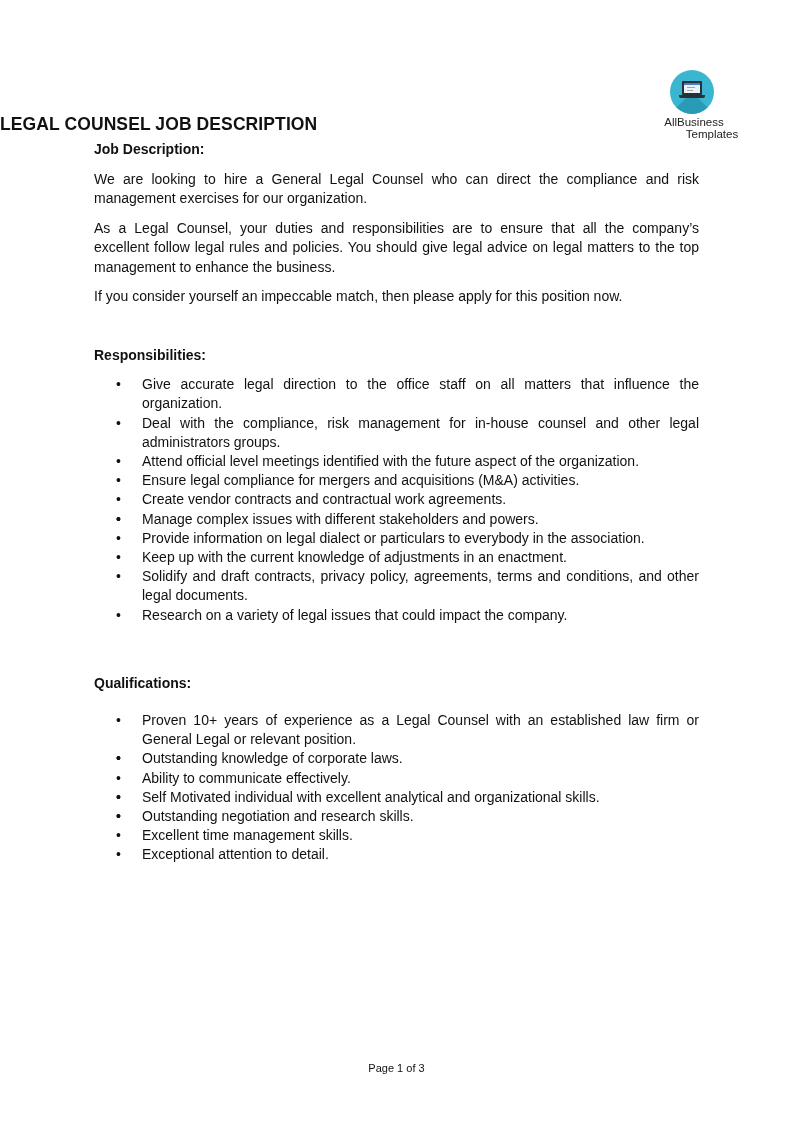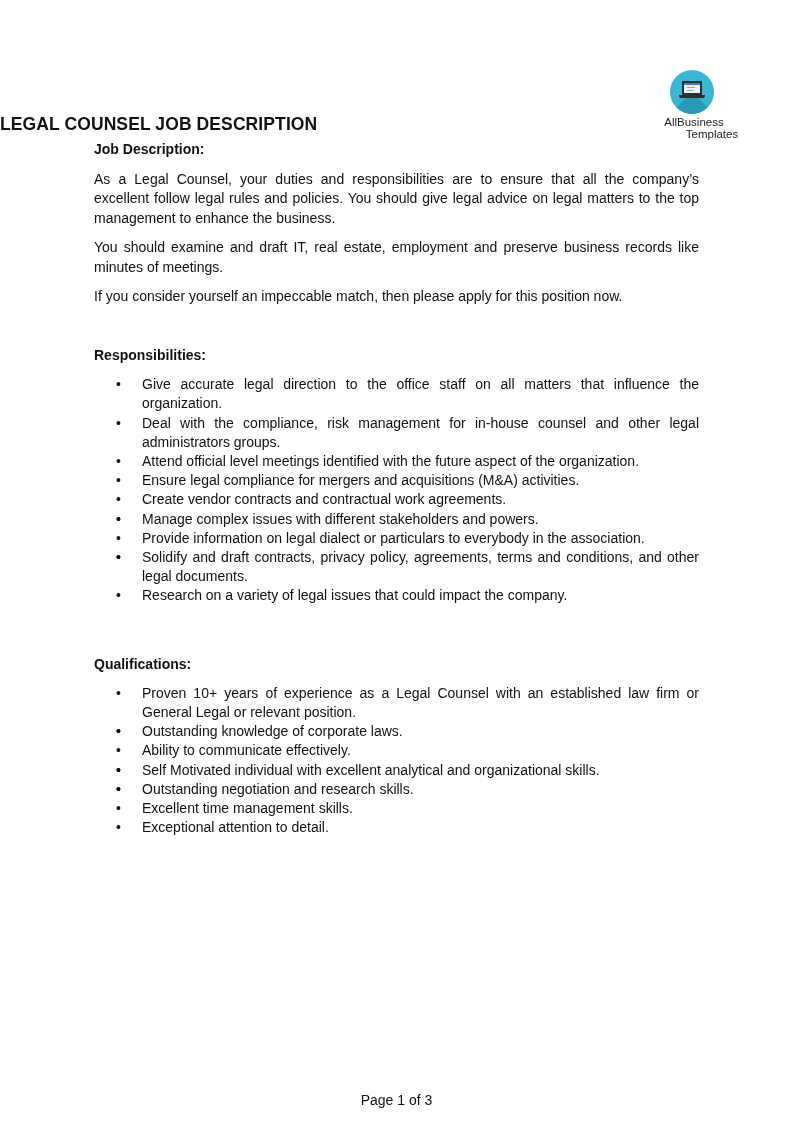--- a/index.html
+++ b/index.html
@@ -22,21 +22,21 @@
 
   .title { position: absolute; left: 0; width: 793px; top: 114px; text-align: left;
            font-family: "Liberation Sans", sans-serif; font-weight: bold; font-size: 17.5px; letter-spacing: 0.1px; }
   .content { position: absolute; left: 94px; top: 140px; width: 605px; font-size: 14px; line-height: 19.2px; }
   .heading { font-weight: bold; margin: 0; }
   p.para { margin: 0 0 10.5px 0; text-align: justify; }
   .h-job { margin-bottom: 11px; }
   ul.bullets { list-style: none; margin: 0; padding: 0; }
   ul.bullets li { position: relative; padding-left: 48px; text-align: justify; }
   ul.bullets li .dot { position: absolute; left: 22px; top: 0; }
-  .page-num { position: absolute; left: 0; width: 793px; top: 1062px; text-align: center; font-size: 14px; margin-top: 30px; }
+  .page-num { position: absolute; left: 0; width: 793px; top: 1062px; text-align: center; font-size: 11px; }
 </style>
 </head>
 <body>
 
 <div class="logo">
   <div class="logo-circle">
     <div class="logo-shadow"></div>
     <div class="laptop-screen">
         <div class="laptop-inner">
           <div class="laptop-bar"></div>
@@ -49,42 +49,42 @@
   <div class="logo-text">
     <div class="logo-l1">AllBusiness</div>
     <div class="logo-l2">Templates</div>
   </div>
 </div>
 
 <div class="title">LEGAL COUNSEL JOB DESCRIPTION</div>
 
 <div class="content">
   <div class="heading h-job">Job Description:</div>
+  <p class="para">We are looking to hire a General Legal Counsel who can direct the compliance and risk management exercises for our organization.</p>
   <p class="para">As a Legal Counsel, your duties and responsibilities are to ensure that all the company’s excellent follow legal rules and policies. You should give legal advice on legal matters to the top management to enhance the business.</p>
-  <p class="para">You should examine and draft IT, real estate, employment and preserve business records like minutes of meetings.</p>
   <p class="para">If you consider yourself an impeccable match, then please apply for this position now.</p>
 
   <div style="height:29px"></div>
   <div class="heading" style="margin-bottom:10px">Responsibilities:</div>
   <ul class="bullets">
     <li><span class="dot">•</span><span>Give accurate legal direction to the office staff on all matters that influence the organization.</span></li>
     <li><span class="dot">•</span><span>Deal with the compliance, risk management for in-house counsel and other legal administrators groups.</span></li>
     <li><span class="dot">•</span><span>Attend official level meetings identified with the future aspect of the organization.</span></li>
     <li><span class="dot">•</span><span>Ensure legal compliance for mergers and acquisitions (M&amp;A) activities.</span></li>
     <li><span class="dot">•</span><span>Create vendor contracts and contractual work agreements.</span></li>
     <li><span class="dot">•</span></li>
     <li><span class="dot">•</span><span>Manage complex issues with different stakeholders and powers.</span></li>
     <li><span class="dot">•</span><span>Provide information on legal dialect or particulars to everybody in the association.</span></li>
-    <li><span class="dot">•</span></li>
+    <li><span class="dot">•</span><span>Keep up with the current knowledge of adjustments in an enactment.</span></li>
     <li><span class="dot">•</span><span>Solidify and draft contracts, privacy policy, agreements, terms and conditions, and other legal documents.</span></li>
     <li><span class="dot">•</span><span>Research on a variety of legal issues that could impact the company.</span></li>
   </ul>
 
   <div style="height:49px"></div>
-  <div class="heading" style="margin-bottom:10px">Qualifications:</div>
+  <div class="heading" style="margin-bottom:18px">Qualifications:</div>
   <ul class="bullets">
     <li><span class="dot">•</span><span>Proven 10+ years of experience as a Legal Counsel with an established law firm or General Legal or relevant position.</span></li>
     <li><span class="dot">•</span></li>
     <li><span class="dot">•</span><span>Outstanding knowledge of corporate laws.</span></li>
     <li><span class="dot">•</span><span>Ability to communicate effectively.</span></li>
     <li><span class="dot">•</span></li>
     <li><span class="dot">•</span><span>Self Motivated individual with excellent analytical and organizational skills.</span></li>
     <li><span class="dot">•</span></li>
     <li><span class="dot">•</span><span>Outstanding negotiation and research skills.</span></li>
     <li><span class="dot">•</span><span>Excellent time management skills.</span></li>

